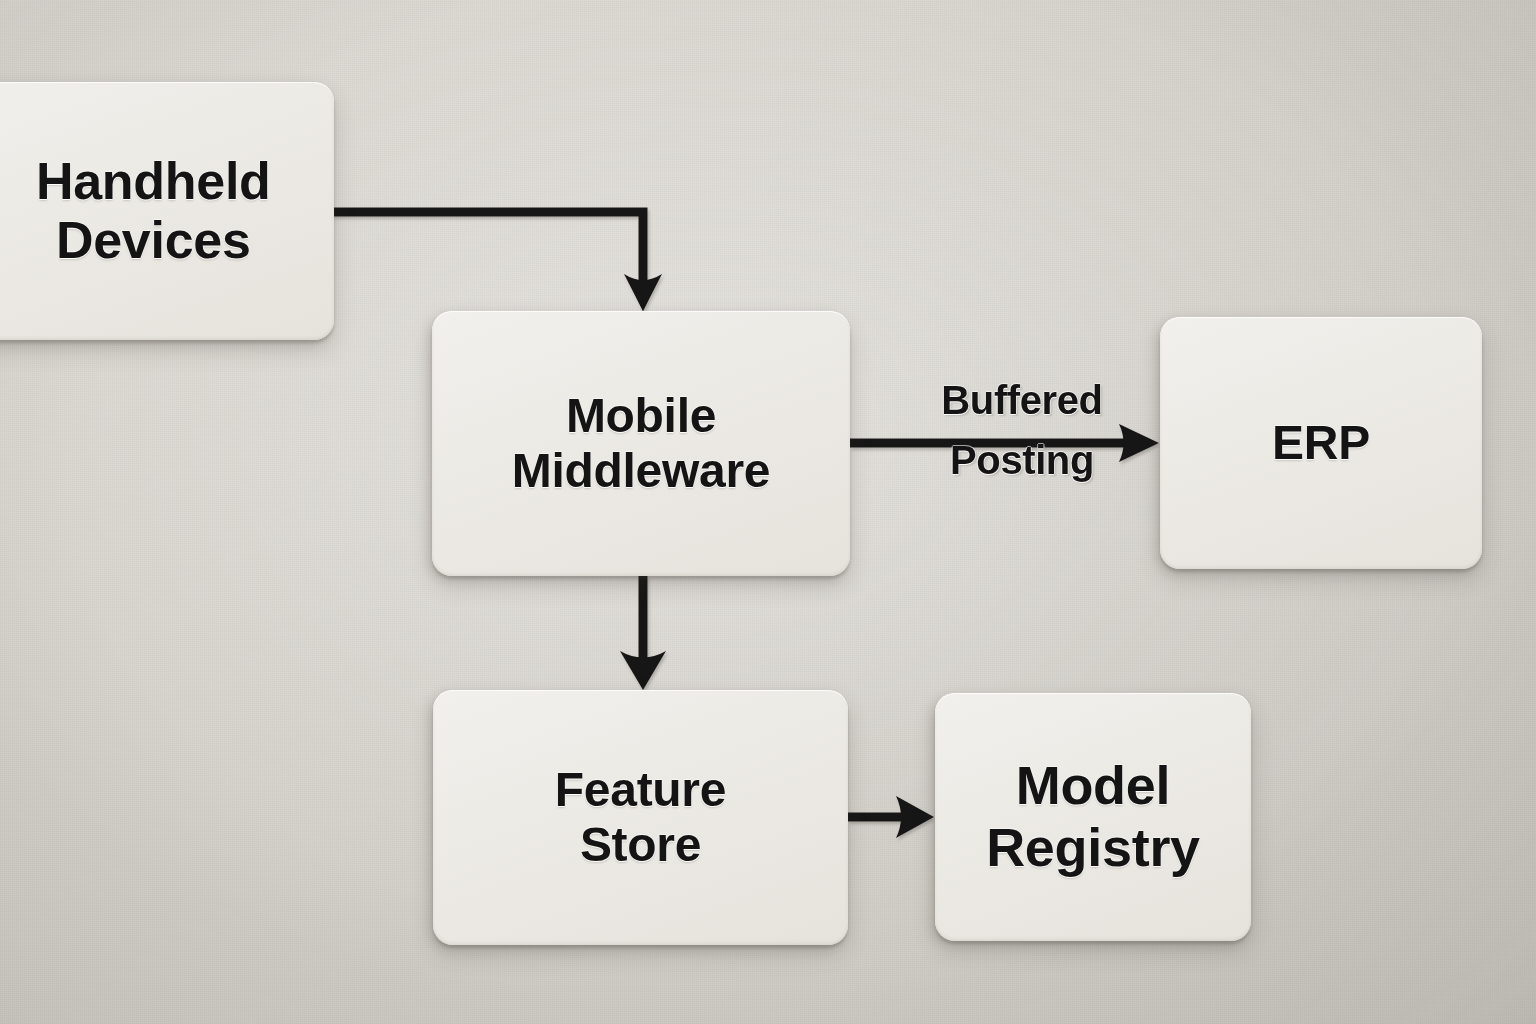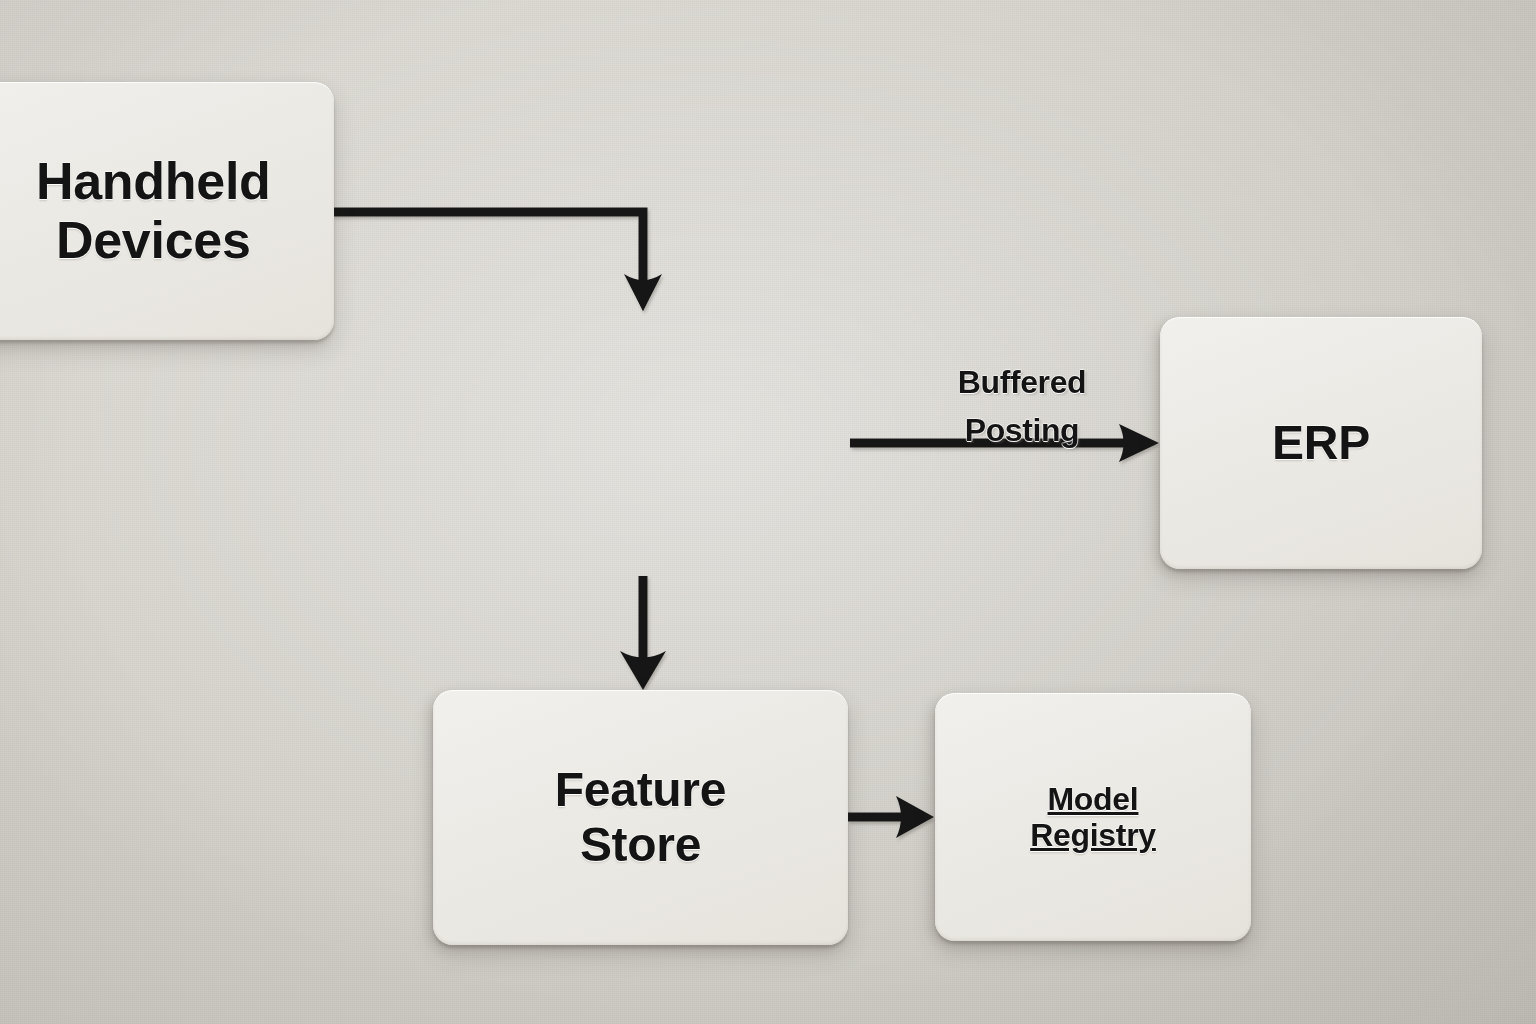--- a/index.html
+++ b/index.html
@@ -105,39 +105,40 @@
   #node-erp .label { font-size: 48px; }
 
   #node-feature {
     left: 433px; top: 690px; width: 415px; height: 255px;
   }
   #node-feature .label { font-size: 48px; }
 
   #node-registry {
     left: 935px; top: 693px; width: 316px; height: 248px;
   }
-  #node-registry .label { font-size: 32px; text-decoration: underline; }
+  #node-registry .label { font-size: 54px; }
 
   
   .edge-label {
     position: absolute;
     z-index: 5;
     font-weight: bold;
-    font-size: 32px;
+    font-size: 40px;
     line-height: 1.5;
     color: #141414;
     text-align: center;
     white-space: pre-line;
     text-shadow:
       0 1px 0 rgba(255,255,255,0.95),
       0 -1px 0 rgba(255,255,255,0.6),
       1px 0 0 rgba(255,255,255,0.55),
       -1px 0 0 rgba(255,255,255,0.55),
       2px 2px 2px rgba(130,124,112,0.30);
     letter-spacing: -0.4px;
+    margin-top: 12px;
   }
   #edge-label-buffered {
     left: 902px; top: 358px; width: 240px;
   }
 </style>
 </head>
 <body>
 
 <div id="stage">
 
@@ -175,20 +176,24 @@
     <g filter="url(#lineShadow)">
       <line x1="1327" y1="569" x2="1327" y2="1024" stroke="#171717" stroke-width="8"></line>
     </g>
   </svg>
 
   <div class="node" id="node-handheld">
     <span class="label">Handheld
 Devices</span>
   </div>
 
+  <div class="node" id="node-middleware">
+    <span class="label">Mobile
+Middleware</span>
+  </div>
 
   <div class="node" id="node-feature">
     <span class="label">Feature
 Store</span>
   </div>
 
   <div class="node" id="node-erp">
     <span class="label">ERP</span>
   </div>
 

